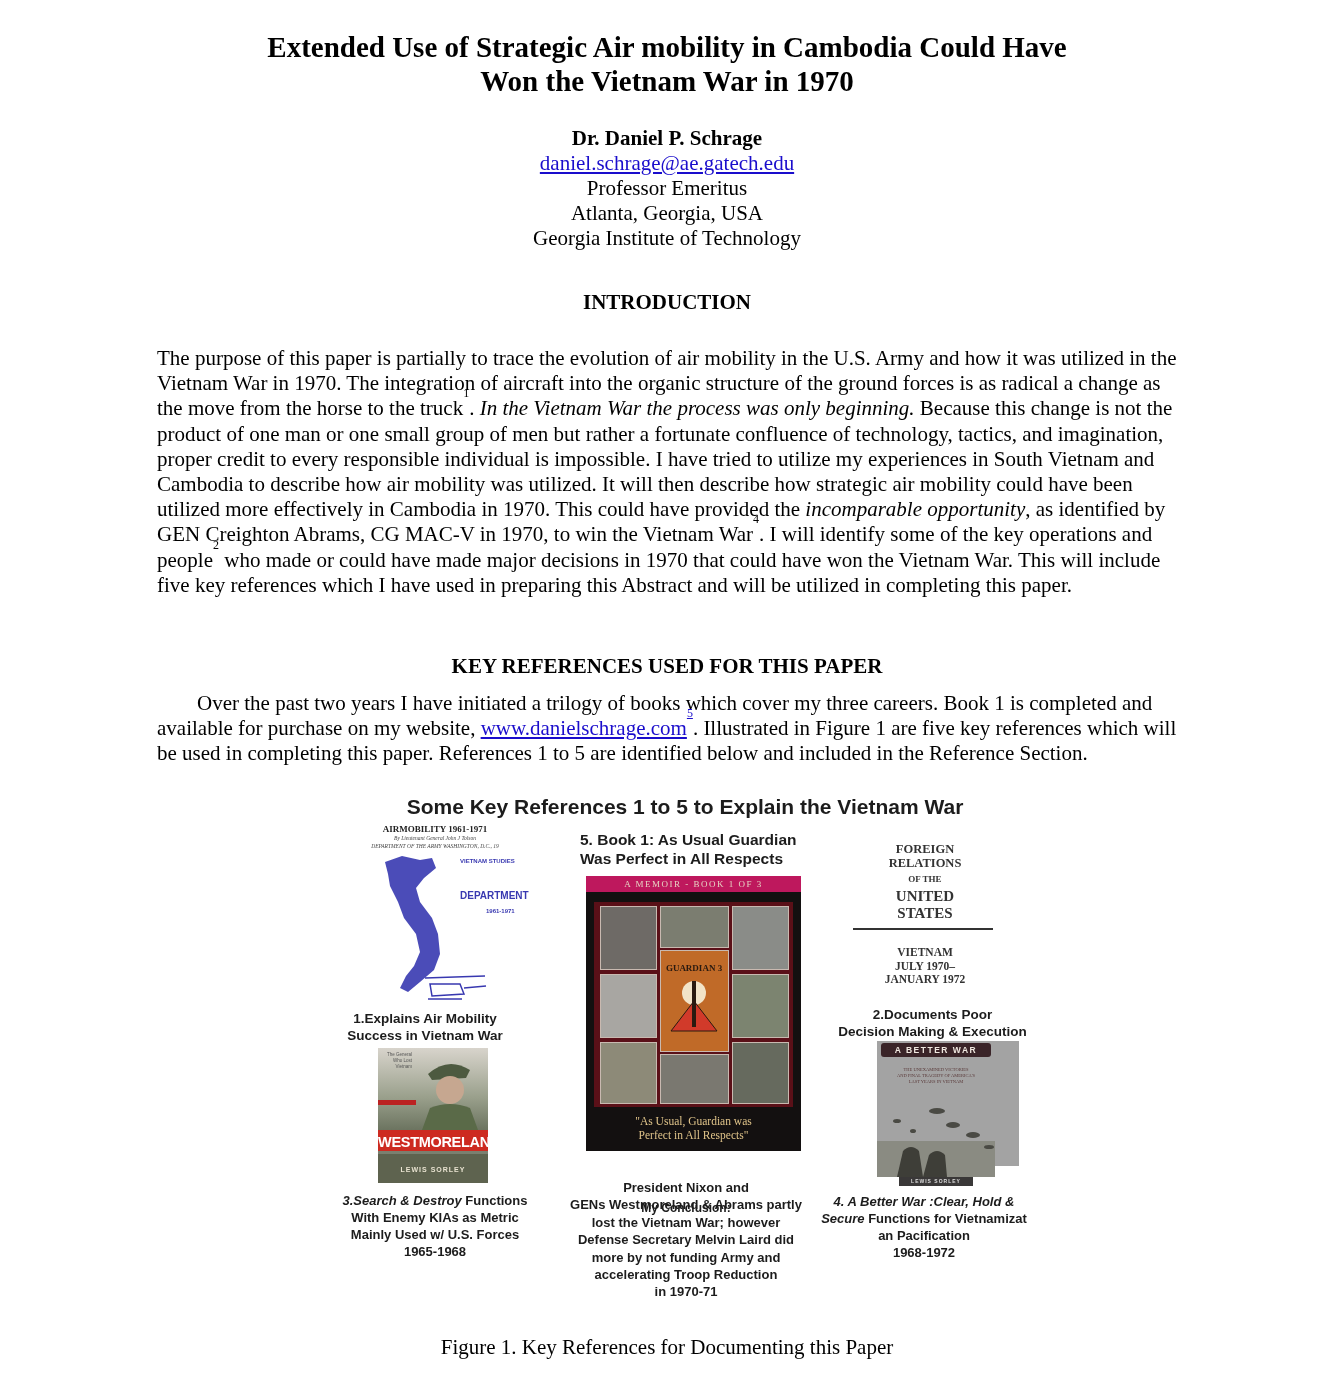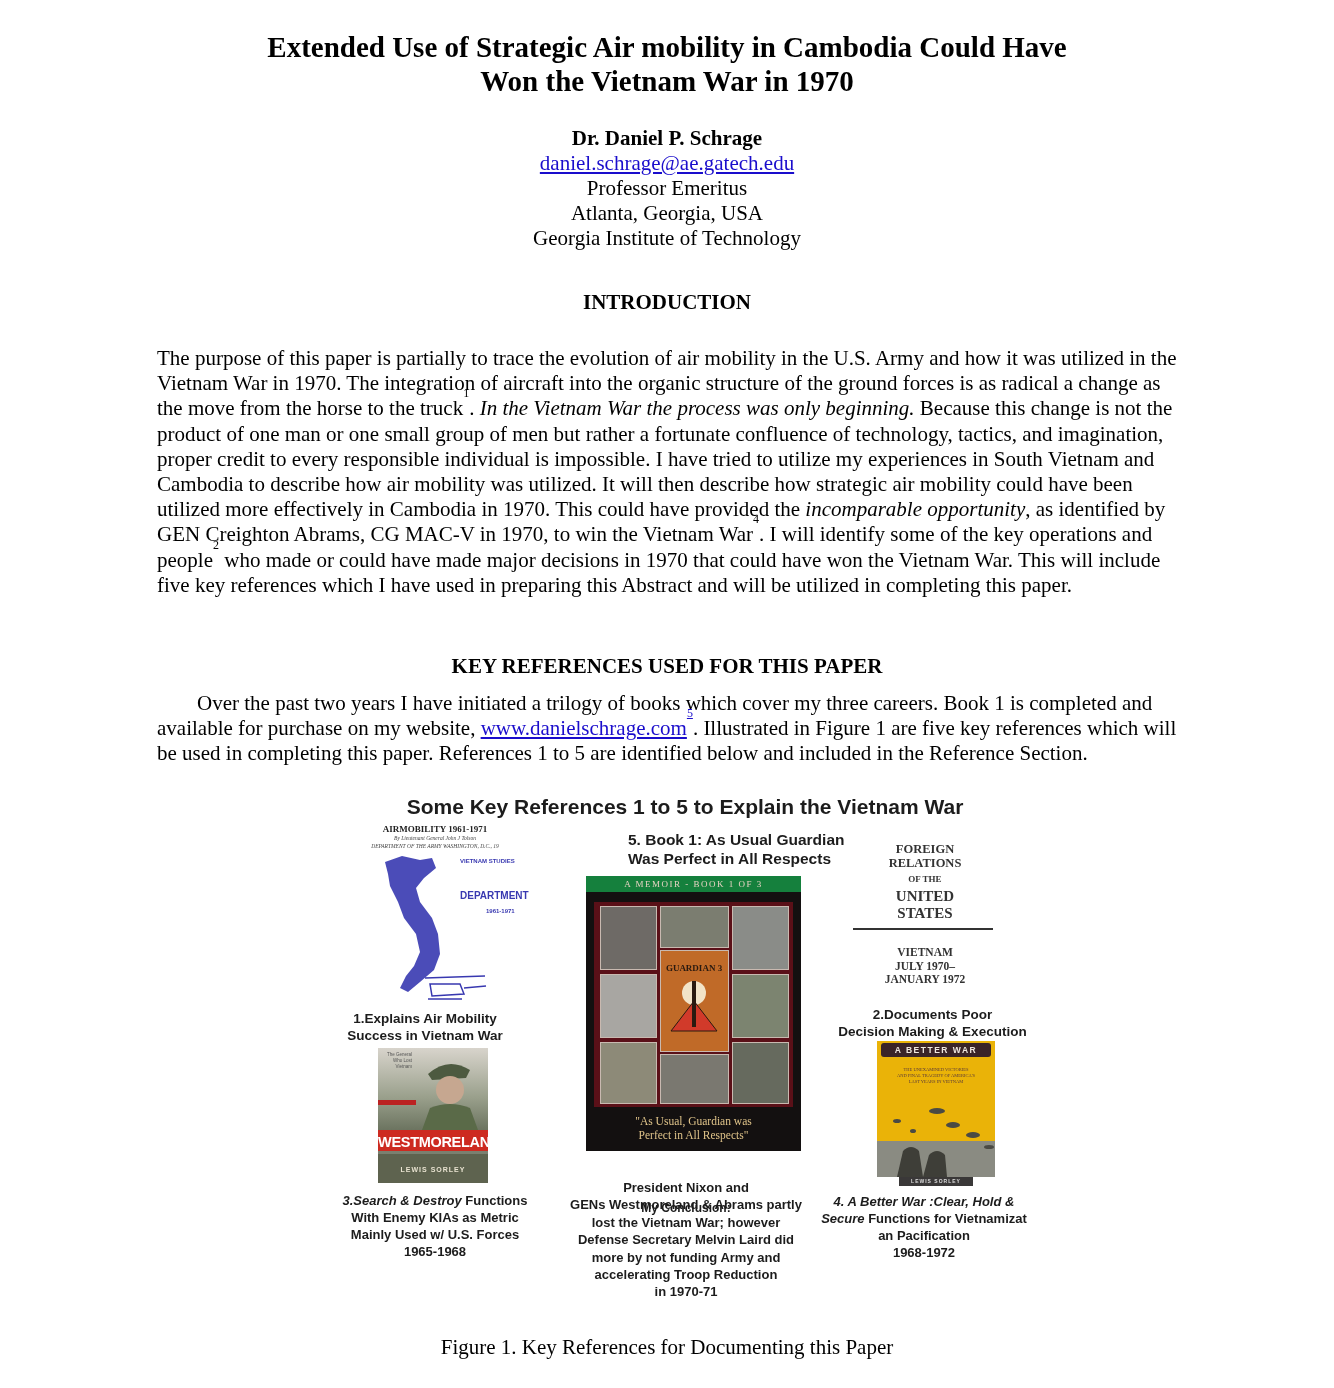--- a/index.html
+++ b/index.html
@@ -22,33 +22,33 @@
 
   .cover-airmob { position: absolute; left: 20px; top: 34px; width: 170px; height: 180px; }
   .am-t1 { position:absolute; left:0; width:170px; top:0; text-align:center; font-family:"Liberation Serif",serif; font-weight:bold; font-size:9px; color:#222; }
   .am-t2 { position:absolute; left:0; width:170px; top:11px; text-align:center; font-family:"Liberation Serif",serif; font-style:italic; font-size:5.5px; color:#444; }
   .am-t3 { position:absolute; left:0; width:170px; top:19px; text-align:center; font-family:"Liberation Serif",serif; font-style:italic; font-size:5.5px; color:#444; }
   .am-vs { position:absolute; left:110px; top:34px; font-size:6px; font-weight:bold; color:#3838b0; }
   .am-big { position:absolute; left:110px; top:66px; font-size:10px; font-weight:bold; color:#3838b0; }
   .am-yr { position:absolute; left:136px; top:84px; font-size:6px; font-weight:bold; color:#3838b0; }
 
   .cover-memoir { position: absolute; left: 256px; top: 86px; width: 215px; height: 275px; background: #131010; }
-  .memoir-top { position:absolute; left:0; top:0; width:215px; height:16px; background:#15803d; color:#e6d2c2; font-family:"Liberation Serif",serif; font-size:9px; letter-spacing:1.5px; text-align:center; line-height:16px; }
+  .memoir-top { position:absolute; left:0; top:0; width:215px; height:16px; background:#be185d; color:#e6d2c2; font-family:"Liberation Serif",serif; font-size:9px; letter-spacing:1.5px; text-align:center; line-height:16px; }
   .memoir-grid { position:absolute; left:8px; top:26px; width:199px; height:205px; background:#5a1018; }
   .ph { position:absolute; background:#888; border:1px solid #c9b9b0; }
   .memoir-quote { position:absolute; left:0; top:238px; width:215px; text-align:center; font-family:"Liberation Serif",serif; font-size:11.5px; color:#e0c48a; line-height:14px; }
 
   .cover-frus { position: absolute; left: 520px; top: 52px; width: 150px; height: 150px; font-family:"Liberation Serif",serif; font-weight:bold; color:#333; text-align:center; }
   .frus-line { position:absolute; left:3px; top:86px; width:140px; height:2px; background:#333; }
 
   .cover-westy { position:absolute; left:48px; top:258px; width:110px; height:135px; background:#7a8070; }
   .westy-band { position:absolute; left:0; top:82px; width:110px; height:21px; background:#cd2a20; color:#fff; font-family:"Liberation Sans",sans-serif; font-weight:bold; font-size:14.5px; line-height:24px; text-align:center; letter-spacing:-0.3px; }
   .westy-author { position:absolute; left:0; top:118px; width:110px; text-align:center; color:#e8e2d0; font-size:7px; font-weight:bold; letter-spacing:1px; }
 
-  .cover-better { position:absolute; left:547px; top:251px; width:118px; height:125px; background:#eab308; }
+  .cover-better { position:absolute; left:547px; top:251px; width:118px; height:125px; background:#a3a3a3;padding-left:24px; }
   .better-band { position:absolute; left:4px; top:2px; width:110px; height:14px; background:#3a2428; color:#f0e8e0; font-size:8.5px; font-weight:bold; letter-spacing:1.5px; text-align:center; line-height:14px; border-radius:3px; }
   .better-sub { position:absolute; left:0; top:26px; width:118px; text-align:center; font-family:"Liberation Serif",serif; font-size:4.5px; color:#5a3a3a; line-height:6px; }
   .better-author { position:absolute; left:22px; top:136px; width:74px; height:9px; background:#3a3838; color:#ddd; font-size:5px; font-weight:bold; text-align:center; line-height:9px; letter-spacing:1px; }
 
   .caption { position: absolute; left: 0; width: 1334px; top: 1335px; text-align: center; font-size: 21px; }
 </style>
 </head>
 <body>
 
 <div class="title">
@@ -95,21 +95,21 @@
     <div class="am-vs">VIETNAM  STUDIES</div>
     <div class="am-big">DEPARTMENT</div>
     <div class="am-yr">1961-1971</div>
   </div>
 
   <div class="sans-b" style="left:0; width:190px; top:220px; font-size:13.5px; line-height:17px;">
     <div>1.Explains Air Mobility</div>
     <div>Success in Vietnam  War</div>
   </div>
 
-  <div class="sans-b" style="left:250px; width:240px; top:40px; font-size:15.5px; line-height:19px; text-align:left;margin-left:48px;">
+  <div class="sans-b" style="left:250px; width:240px; top:40px; font-size:15.5px; line-height:19px; text-align:left;">
     <div>5. Book 1: As Usual Guardian</div>
     <div>Was Perfect in All Respects</div>
   </div>
 
   <div class="cover-memoir">
     <div class="memoir-top">A MEMOIR - BOOK 1 OF 3</div>
     <div class="memoir-grid">
       <div class="ph" style="left:6px;top:4px;width:55px;height:62px;background:#6e6a66;"></div>
       <div class="ph" style="left:66px;top:4px;width:67px;height:40px;background:#7b7d70;"></div>
       <div class="ph" style="left:138px;top:4px;width:55px;height:62px;background:#8a8c88;"></div>

